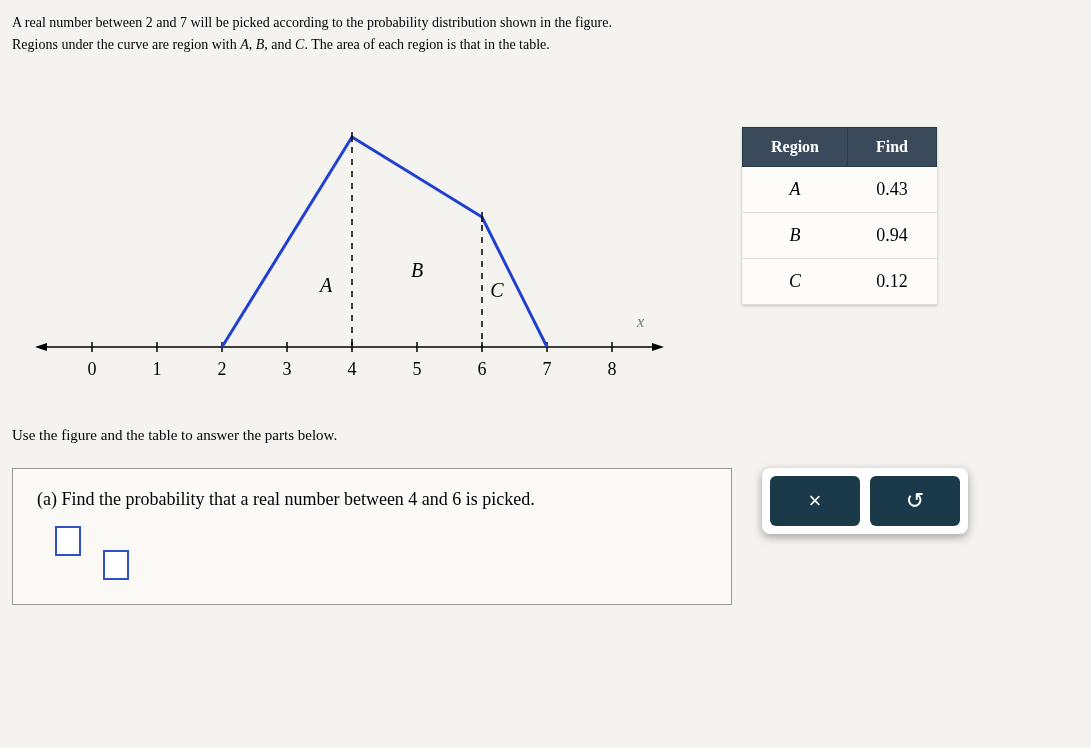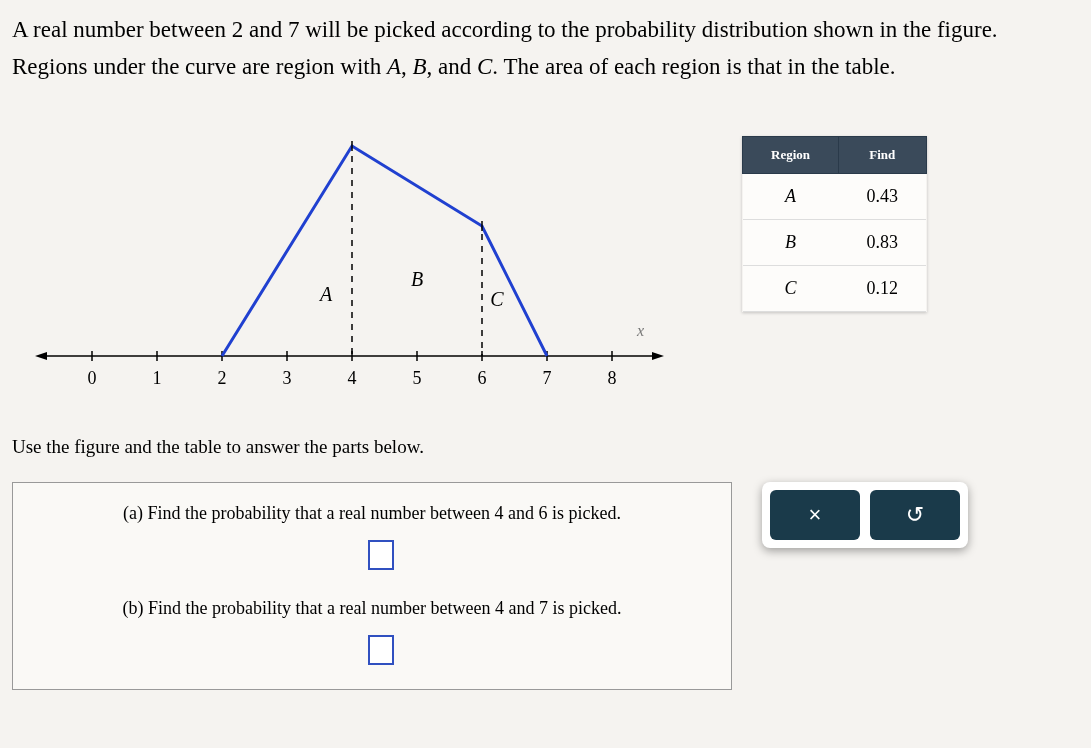--- a/index.html
+++ b/index.html
@@ -4,23 +4,23 @@
   <style>
     * { box-sizing: border-box; margin: 0; padding: 0; }
     body {
       font-family: Georgia, 'Times New Roman', serif;
       background: #f5f3f0;
       padding: 12px;
       color: #000;
       width: 1091px;
     }
     .problem-text {
-      font-size: 23px;
+      font-size: 14px;
       line-height: 1.6;
-      margin-bottom: 40px;
+      margin-bottom: 60px;
     }
     .math-var {
       font-style: italic;
       font-family: 'Times New Roman', serif;
     }
     .figure-row {
       display: flex;
       align-items: flex-start;
       gap: 60px;
       margin-bottom: 30px;
@@ -47,48 +47,47 @@
     .data-table {
       border-collapse: collapse;
       margin-top: 10px;
       box-shadow: 0 1px 3px rgba(0,0,0,0.2);
     }
     .data-table th {
       background: #3a4a5a;
       color: #fff;
       padding: 10px 28px;
       font-weight: bold;
-      font-size: 13px;
+      font-size: 16px;
       text-align: center;
       border: 1px solid #2a3a4a;
     }
     .data-table td {
       padding: 12px 28px;
       text-align: center;
       font-size: 18px;
       background: #fdfcfa;
       border-bottom: 1px solid #ddd;
     }
     .data-table td:first-child { font-style: italic; font-family: 'Times New Roman', serif; }
     
     .instruction {
-      font-size: 19px;
+      font-size: 15px;
       margin: 20px 0 24px 0;
     }
     .bottom-row {
       display: flex;
       align-items: flex-start;
       gap: 30px;
     }
     .question-box {
       border: 1px solid #999;
       padding: 20px 24px;
       width: 720px;
       background: #faf9f6;
-      text-align: center;
     }
     .part {
       font-size: 18px;
       margin-bottom: 10px;
     }
     .answer-input {
       width: 26px;
       height: 30px;
       border: 2px solid #3050c0;
       background: #fff;
@@ -175,37 +174,36 @@
         <th>Find</th>
       </tr>
     </thead>
     <tbody>
       <tr>
         <td>A</td>
         <td>0.43</td>
       </tr>
       <tr>
         <td>B</td>
-        <td>0.83</td>
+        <td>0.94</td>
       </tr>
       <tr>
         <td>C</td>
         <td>0.12</td>
       </tr>
     </tbody>
   </table>
 </div>
 
 <div class="instruction">Use the figure and the table to answer the parts below.</div>
 
 <div class="bottom-row">
   <div class="question-box">
     <div class="part">(a) Find the probability that a real number between 4 and 6 is picked.</div>
     <div class="answer-input"></div>
-    <div class="part">(b) Find the probability that a real number between 4 and 7 is picked.</div>
     <div class="answer-input" style="margin-bottom:0"></div>
   </div>
 
   <div class="button-panel">
     <button class="action-btn">
       <span>×</span>
     </button>
     <button class="action-btn">
       <span>↺</span>
     </button>

